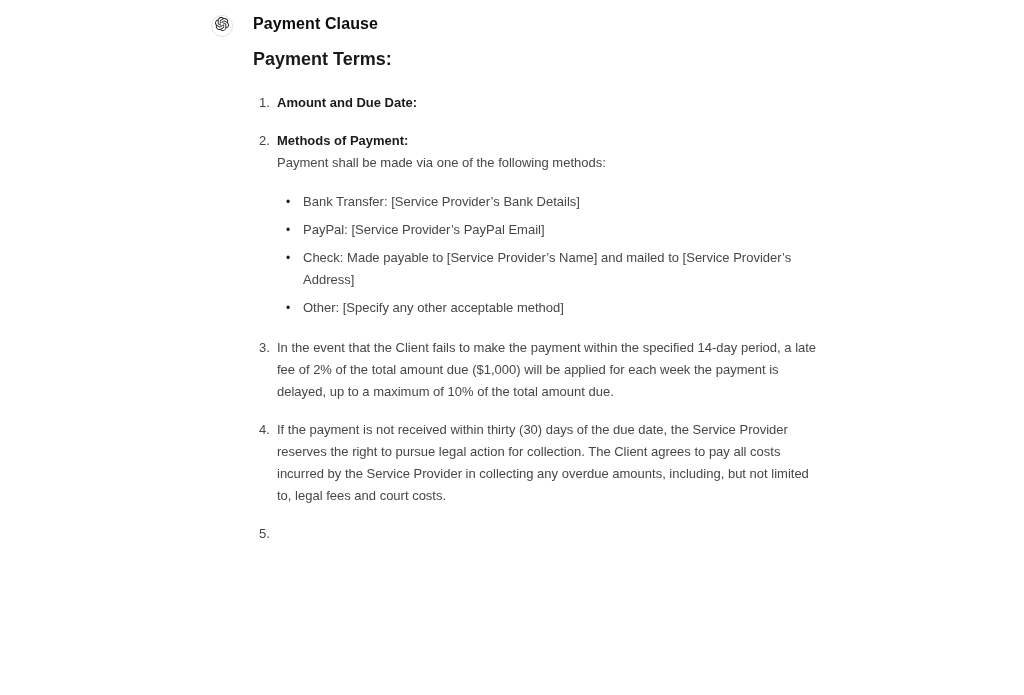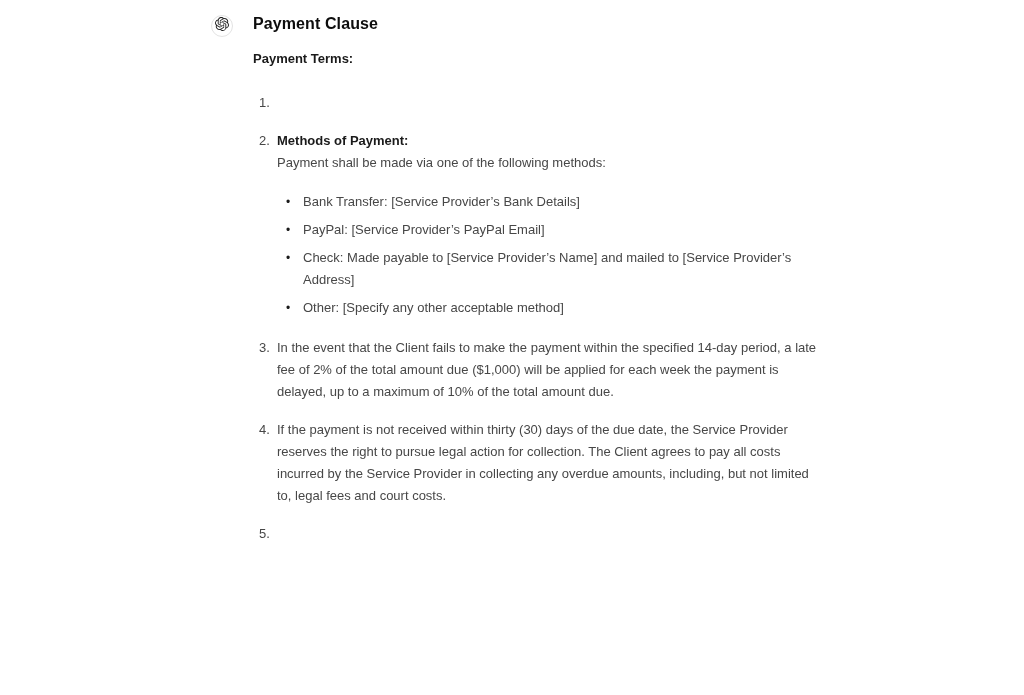--- a/index.html
+++ b/index.html
@@ -39,21 +39,21 @@
     font-size: 16px;
     line-height: 22px;
     font-weight: 700;
     color: #0d0d0d;
     letter-spacing: 0.1px;
     margin-bottom: 13px;
   }
   .intro {
     font-weight: 700;
     color: #1a1a1a;
-    font-size: 13px;
+    font-size: 18px;
     margin-bottom: 22px;
   }
   ol.items {
     list-style: none;
     padding-left: 6px;
   }
   ol.items > li {
     display: flex;
     margin-bottom: 16px;
   }
@@ -101,20 +101,21 @@
   </div>
 
   <div class="content">
     <div class="msg-title">Payment Clause</div>
     <div class="intro">Payment Terms:</div>
 
     <ol class="items">
       <li>
         <span class="num">1.</span>
         <div class="item-content">
+          <div class="item-title">Amount and Due Date:</div>
         </div>
       </li>
 
       <li>
         <span class="num">2.</span>
         <div class="item-content">
           <div class="item-title">Methods of Payment:</div>
           <div class="item-body">Payment shall be made via one of the following methods:</div>
           <ul class="bullets">
             <li>

